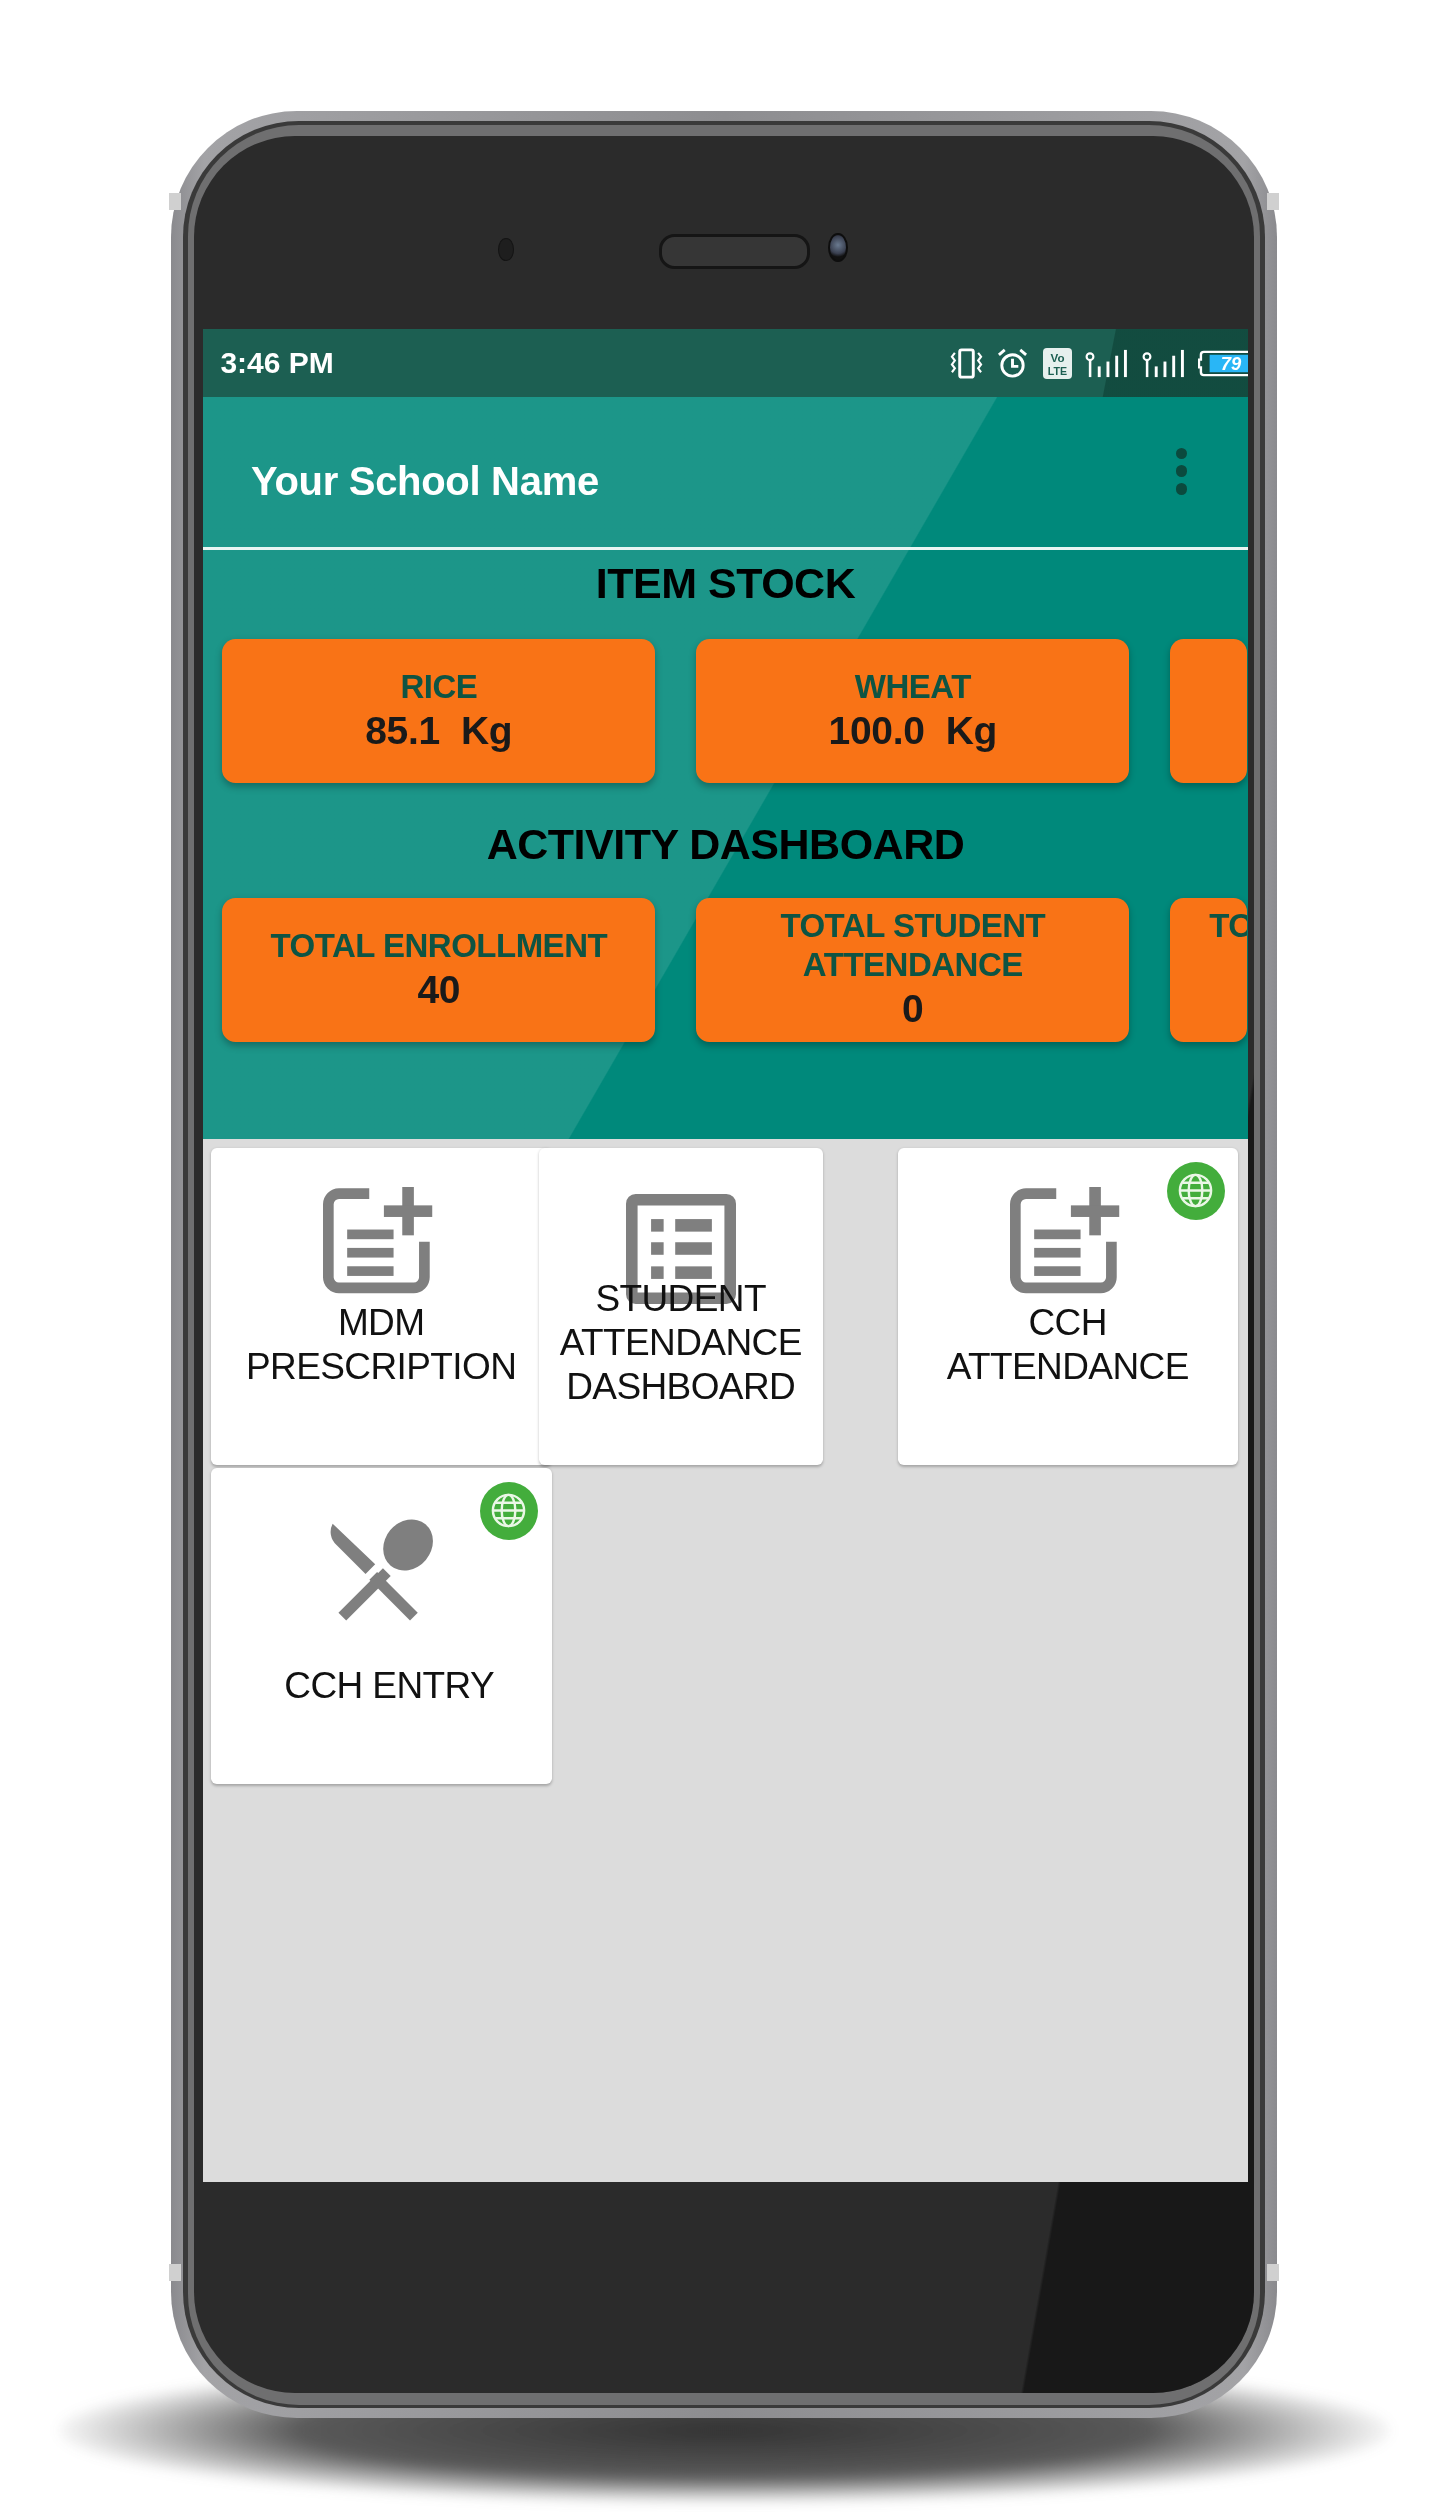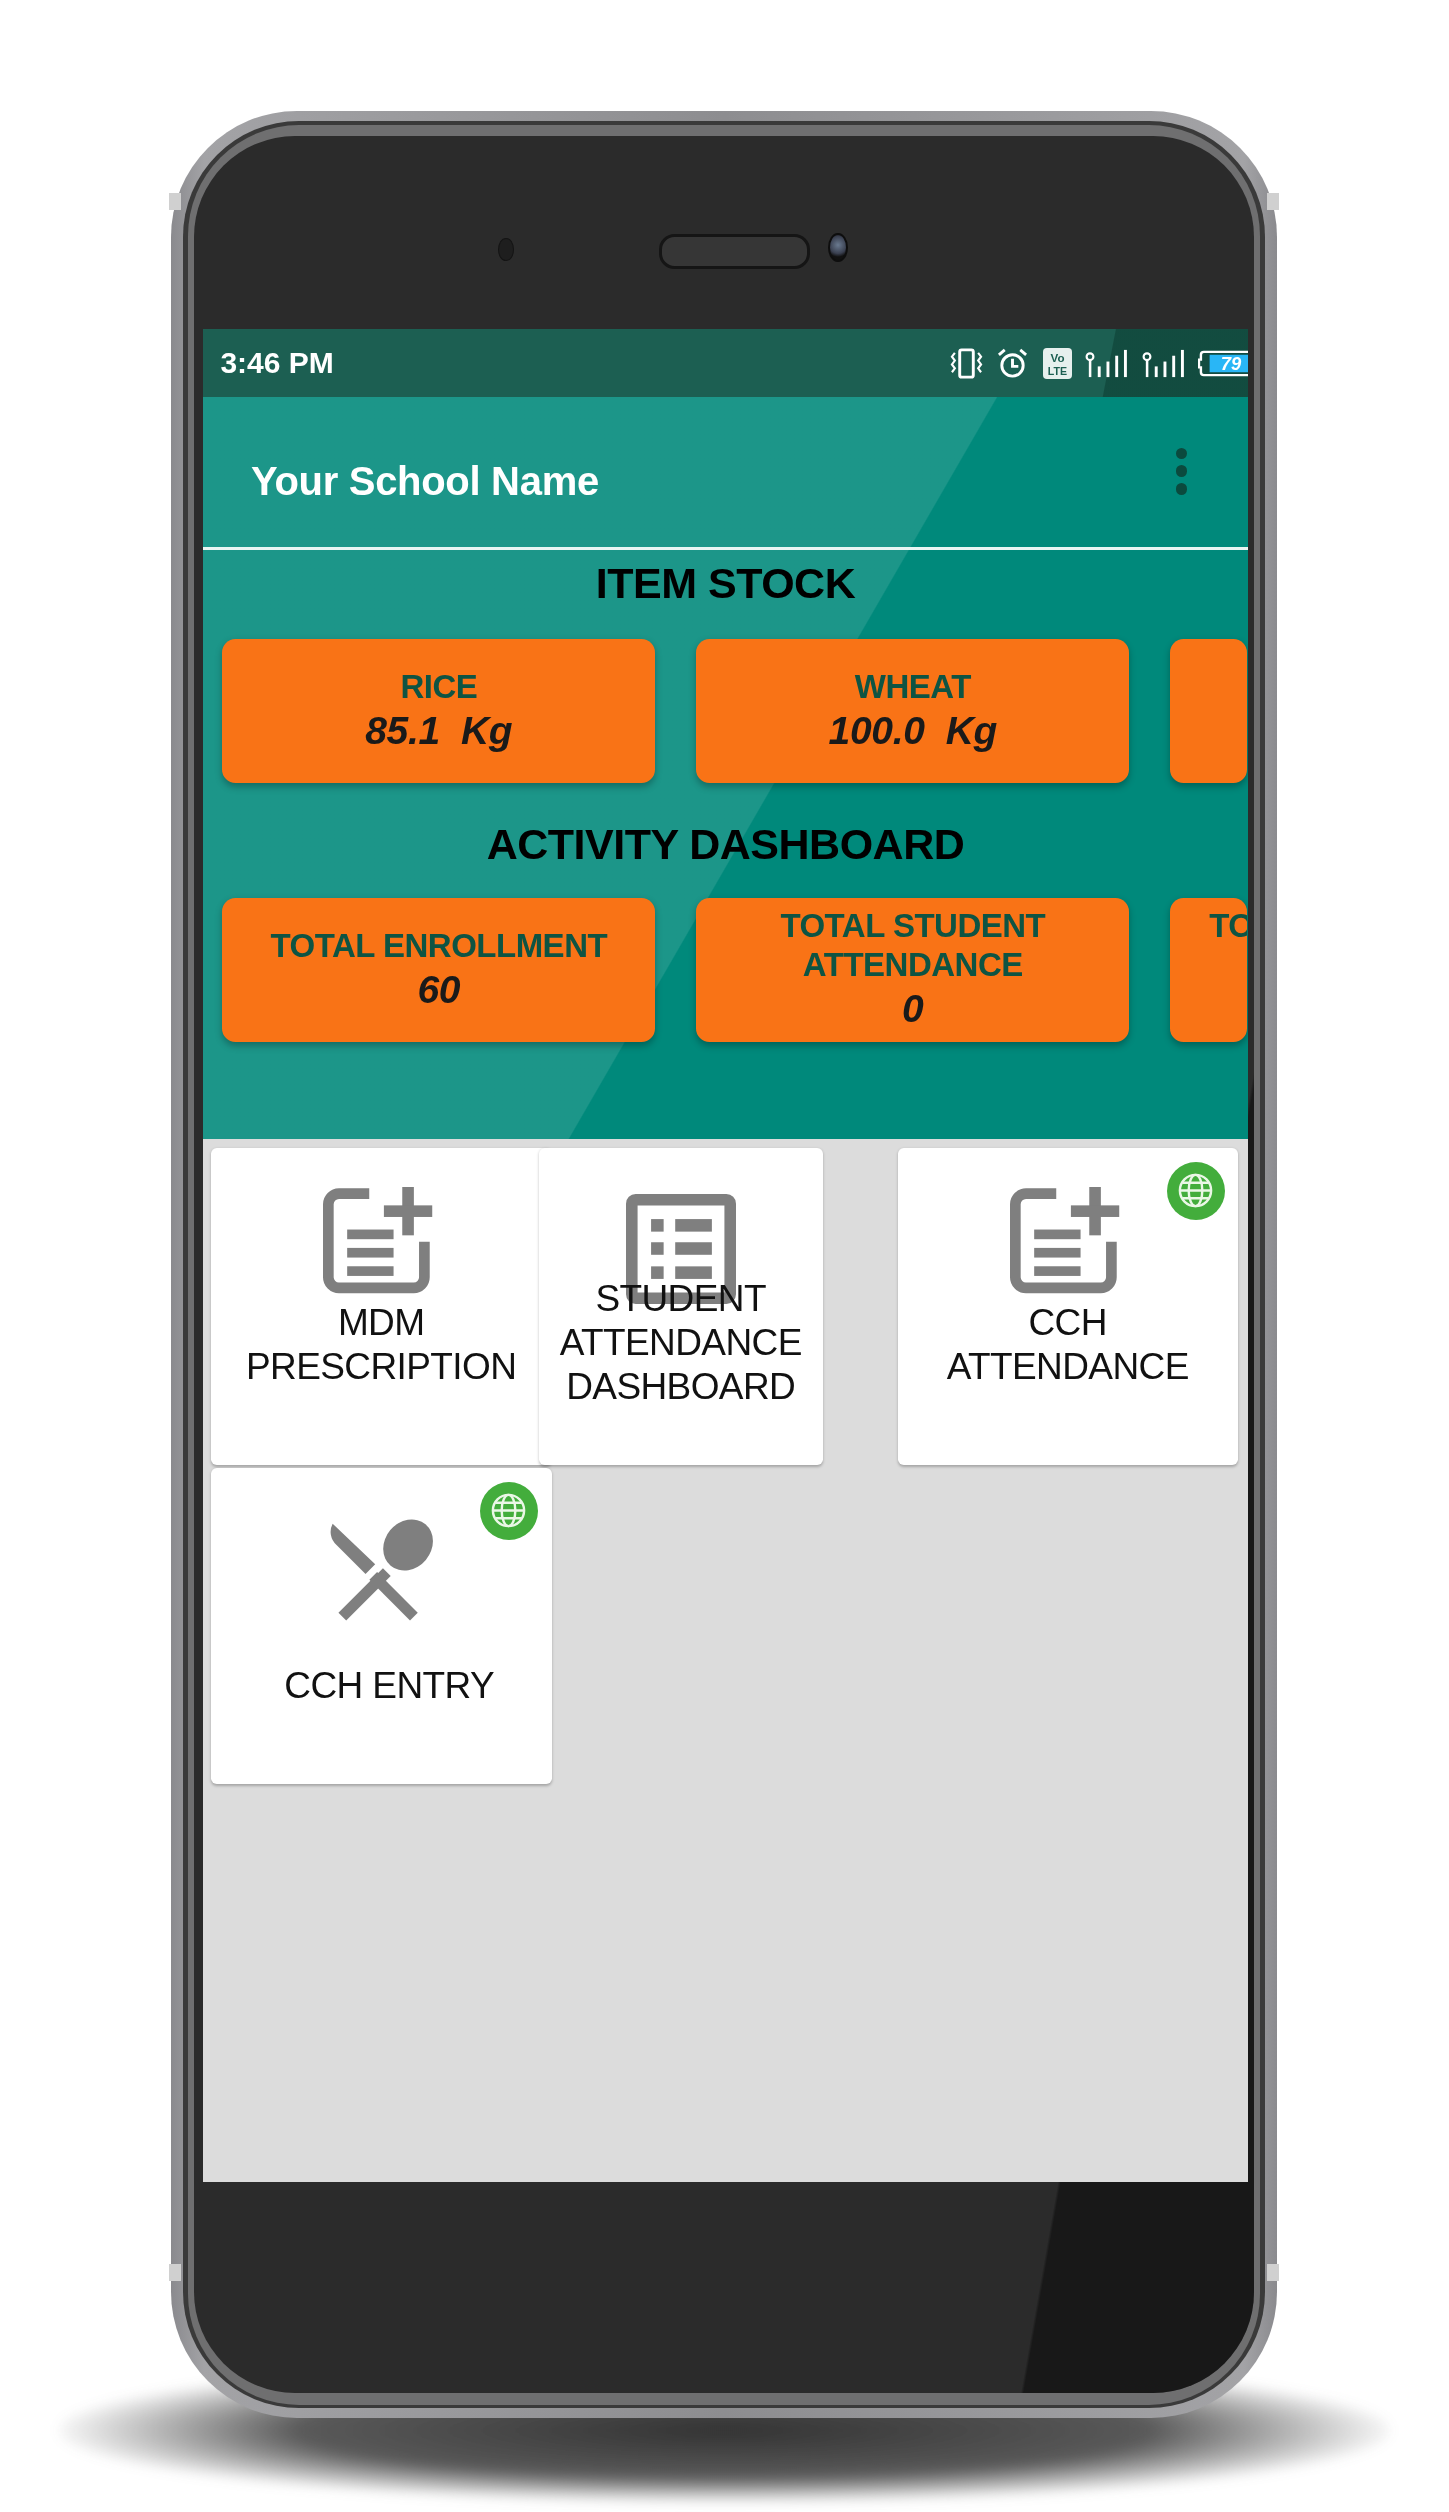--- a/index.html
+++ b/index.html
@@ -88,21 +88,21 @@
       letter-spacing:-0.5px;
     }
     .card-row { position:absolute; left:19.3px; height:145px; display:flex; gap:41px; }
     .card {
       width:433px; height:144px; background:#f97316; border-radius:13.5px; flex:none;
       box-shadow:0 3.9px 7.7px rgba(0,0,0,0.28);
       display:flex; flex-direction:column; align-items:center; justify-content:center; cursor:pointer;
       text-align:center;
     }
     .card .lbl { color:#0e5443; font-weight:bold; font-size:33px; line-height:39px; letter-spacing:-0.5px; }
-    .card .val { color:#1a1a1a; font-weight:bold; font-size:39px; line-height:50px; letter-spacing:-0.3px;font-style:italic; }
+    .card .val { color:#1a1a1a; font-weight:bold; font-size:39px; line-height:50px; letter-spacing:-0.3px; }
     .card .unit { margin-left:21px; }
     .card.partial { width:77px; justify-content:flex-start; align-items:flex-start; overflow:hidden;}
     .card.partial .lbl { padding:7.7px 0 0 39px; white-space:nowrap; }
 
     .grid { position:absolute; left:7.7px; top:819px; width:1030px; }
     .tile {
       position:absolute; width:341px; height:317px; background:#fff; border-radius:5.8px;
       box-shadow:0 1.9px 2.9px rgba(0,0,0,0.25); cursor:pointer;
     }
     .tile .icon { position:absolute; left:50%; transform:translateX(-50%); top:39px; width:116px; height:116px; }
@@ -205,21 +205,21 @@
       </div>
       <div class="card partial">
         <div class="lbl"></div>
       </div>
     </div>
 
     <div class="section-title" style="top:423px;">ACTIVITY DASHBOARD</div>
     <div class="card-row" style="top:501px;">
       <div class="card">
         <div class="lbl">TOTAL ENROLLMENT</div>
-        <div class="val">60</div>
+        <div class="val">40</div>
       </div>
       <div class="card">
         <div class="lbl" style="padding:0 58px;">TOTAL STUDENT ATTENDANCE</div>
         <div class="val">0</div>
       </div>
       <div class="card partial">
         <div class="lbl">TO</div>
       </div>
     </div>
   </div>

